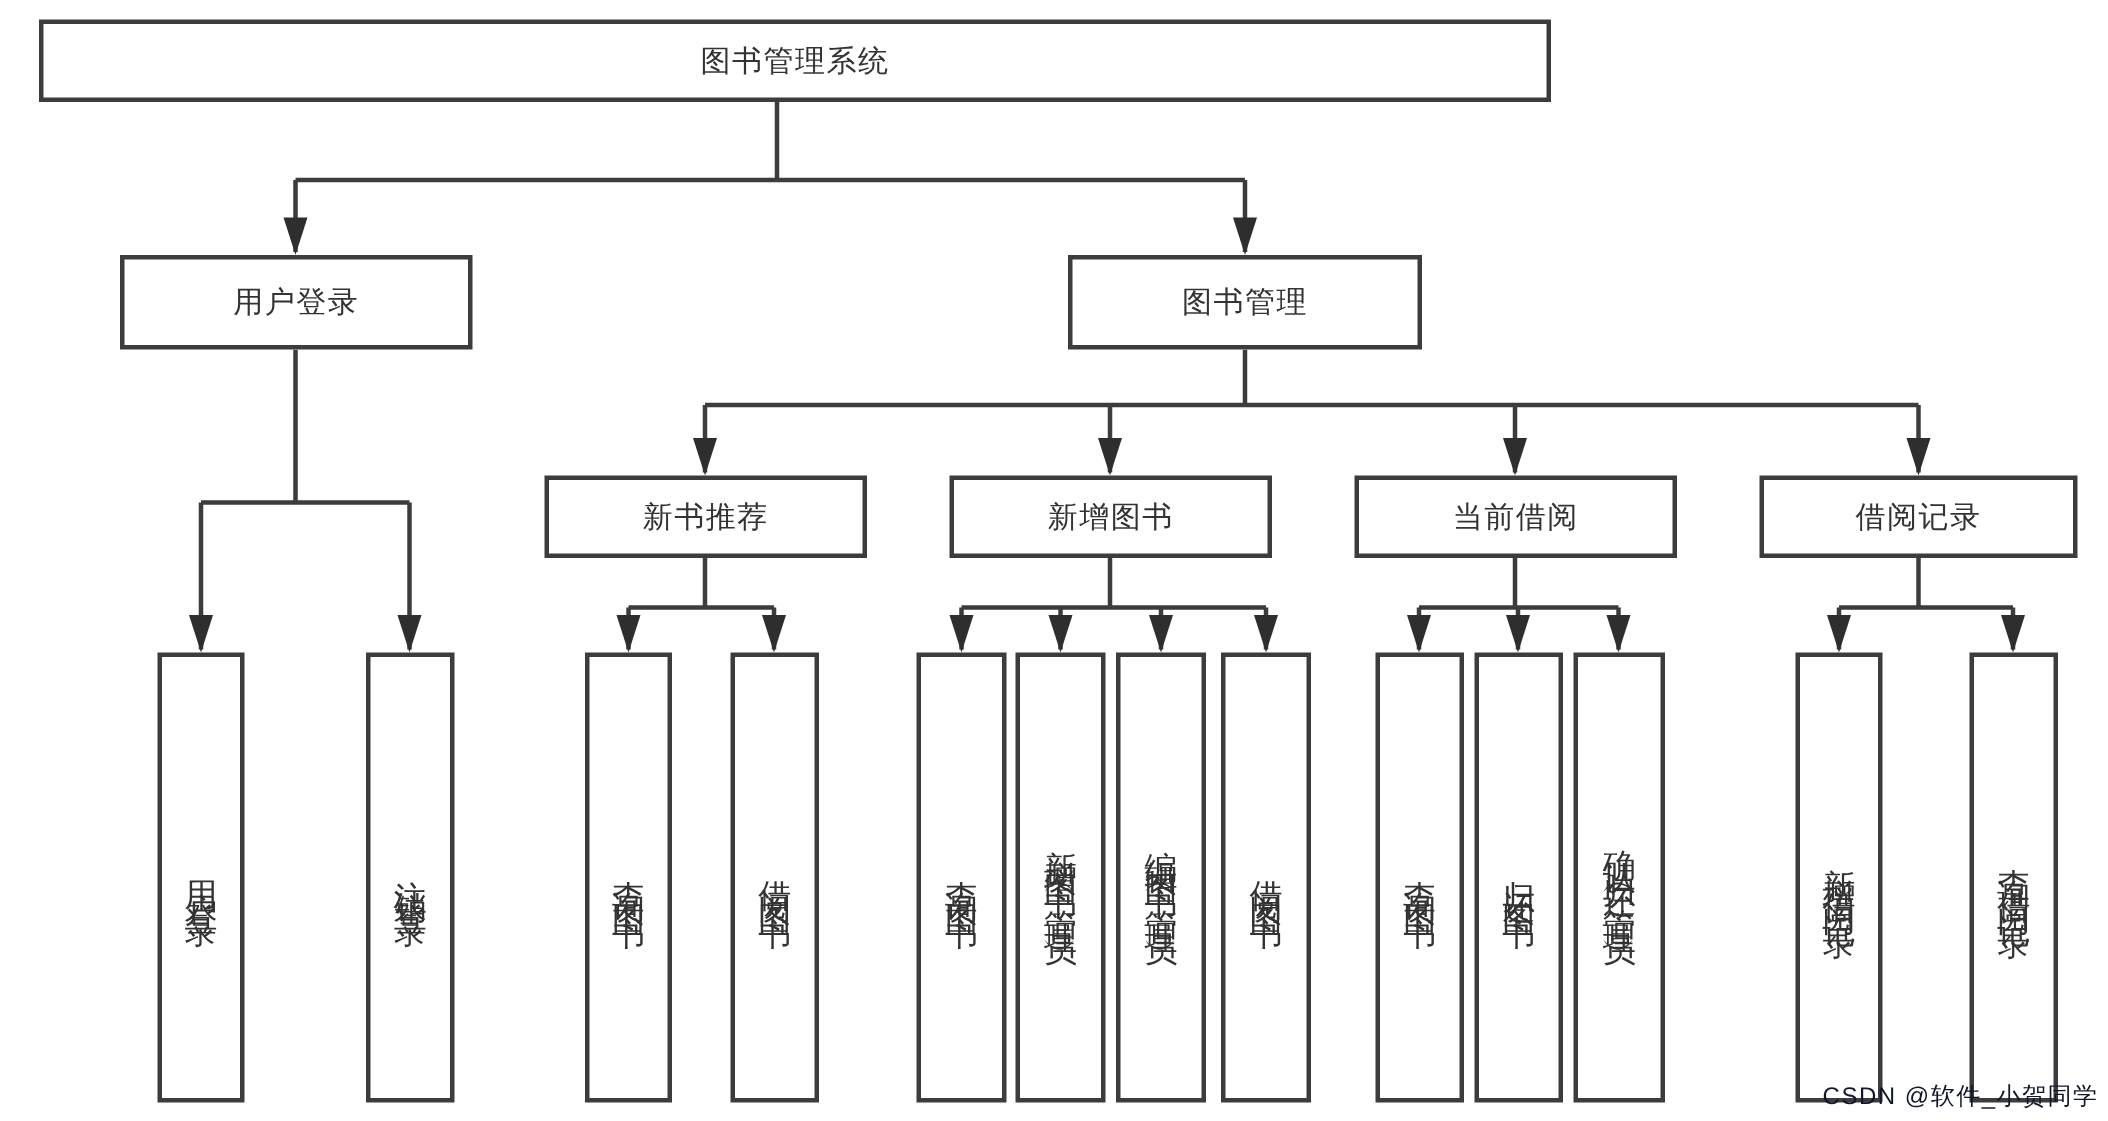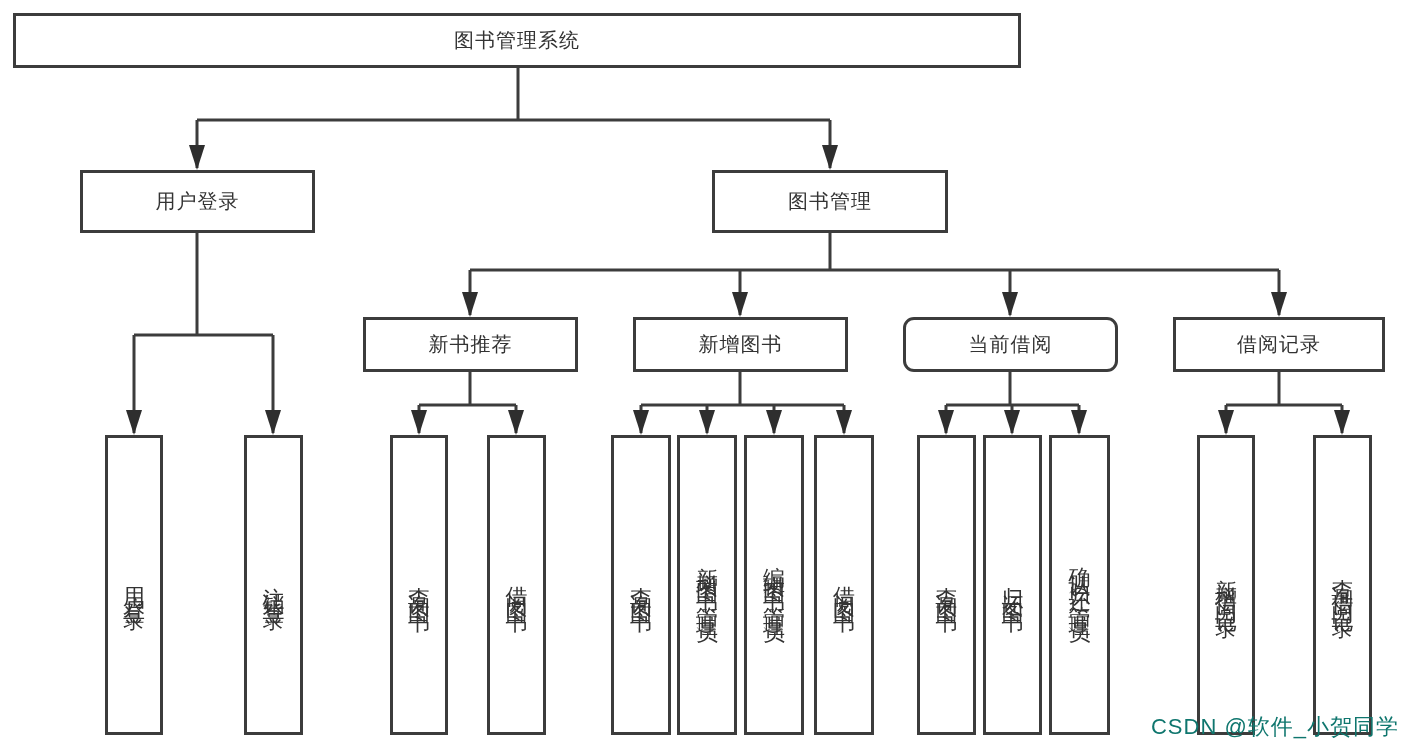--- a/index.html
+++ b/index.html
@@ -53,22 +53,22 @@
     text-orientation: mixed;
     font-size: 22px;
     letter-spacing: 8px;
     line-height: 1;
     white-space: nowrap;
   }
   .watermark {
     position: absolute;
     right: 6px;
     bottom: 5px;
-    font-size: 22px;
-    color: #0f766e;
+    font-size: 16px;
+    color: #0f172a;
     letter-spacing: 1px;
     z-index: 5;
     white-space: nowrap;
   }
 </style>
 </head>
 <body>
 
 <div id="canvas">
 
@@ -98,28 +98,28 @@
       <polygon points="774,435 766,410 782,410"></polygon>
       <polygon points="844,435 836,410 852,410"></polygon>
       <polygon points="946,435 938,410 954,410"></polygon>
       <polygon points="1012,435 1004,410 1020,410"></polygon>
       <polygon points="1079,435 1071,410 1087,410"></polygon>
       <polygon points="1226,435 1218,410 1234,410"></polygon>
       <polygon points="1342,435 1334,410 1350,410"></polygon>
     </g>
   </svg>
 
-  <div class="hbox" style="left:13px; top:13px; width:1008px; height:55px;">图书管理系统</div>
+  <div class="hbox" style="left:26px; top:13px; width:1008px; height:55px;">图书管理系统</div>
 
   <div class="hbox" style="left:80px; top:170px; width:235px; height:63px;">用户登录</div>
   <div class="hbox" style="left:712px; top:170px; width:236px; height:63px;">图书管理</div>
 
   <div class="hbox" style="left:363px; top:317px; width:215px; height:55px;">新书推荐</div>
   <div class="hbox" style="left:633px; top:317px; width:215px; height:55px;">新增图书</div>
-  <div class="hbox" style="left:903px; top:317px; width:215px; height:55px;border-radius:11px;">当前借阅</div>
+  <div class="hbox" style="left:903px; top:317px; width:215px; height:55px;">当前借阅</div>
   <div class="hbox" style="left:1173px; top:317px; width:212px; height:55px;">借阅记录</div>
 
   <div class="vbox" style="left:105px; top:435px; width:58px; height:300px;">
     <span class="vtext">用户登录</span>
   </div>
   <div class="vbox" style="left:244px; top:435px; width:59px; height:300px;">
     <span class="vtext">注销登录</span>
   </div>
 
   <div class="vbox" style="left:390px; top:435px; width:58px; height:300px;">

